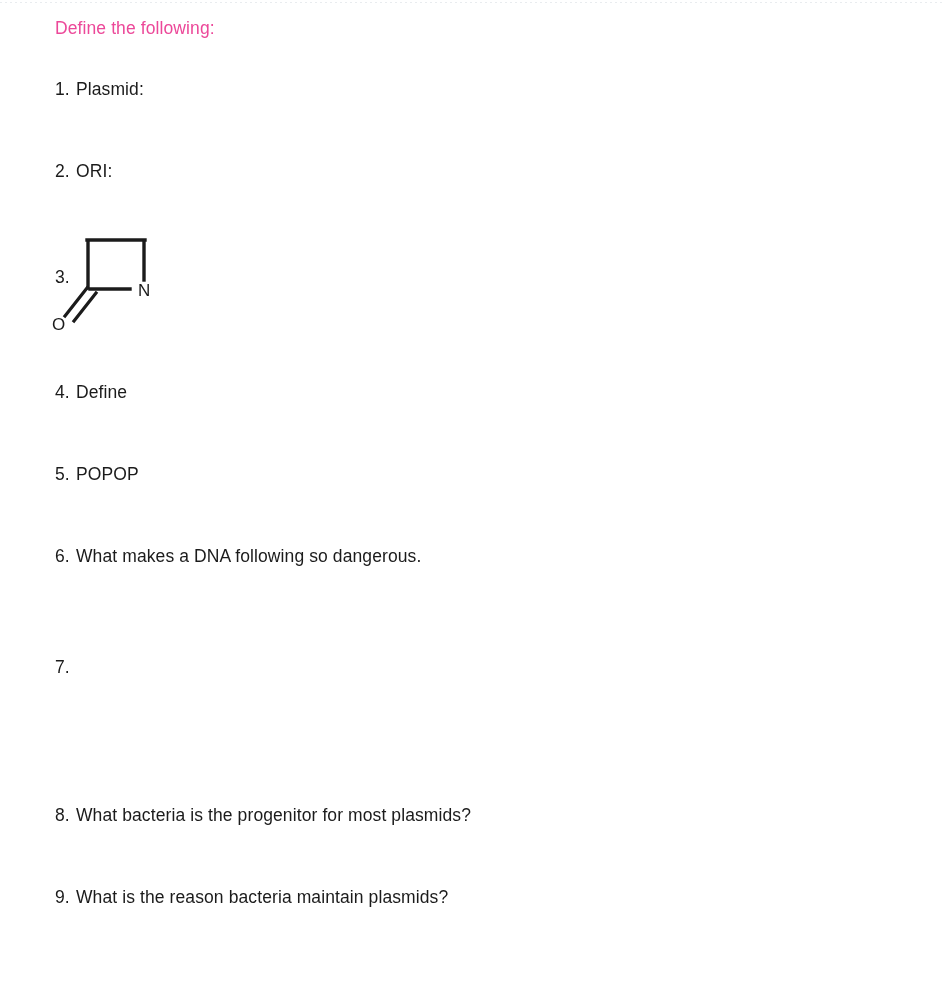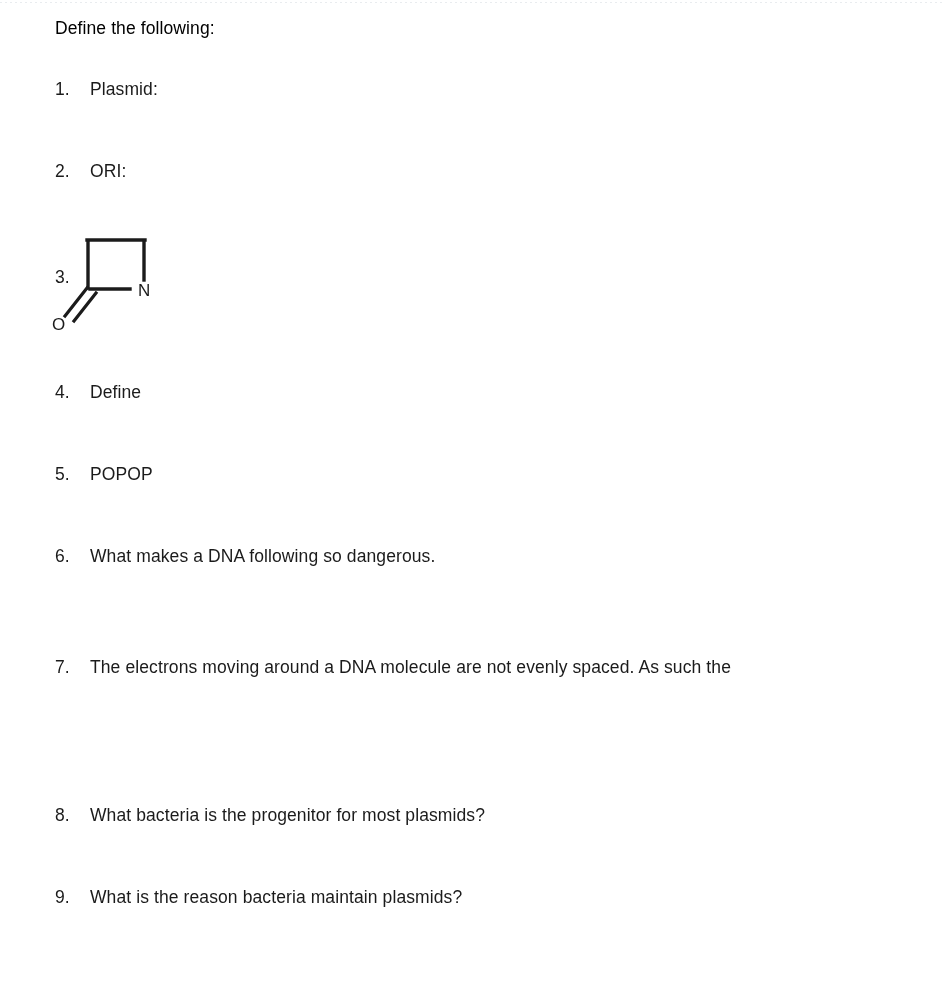--- a/index.html
+++ b/index.html
@@ -33,42 +33,42 @@
     left: 0;
     top: 0;
     width: 942px;
   }
   .heading {
     position: absolute;
     left: 55px;
     top: 18px;
     font-size: 17.5px;
     line-height: 1.25;
-    color: #000000;
+    color: #ec4899;
     letter-spacing: 0.1px;
     white-space: nowrap;
   }
   .item {
     position: absolute;
     color: #1b1b1b;
     font-size: 17.5px;
     line-height: 28.5px;
     letter-spacing: 0.1px;
   }
   .item .num {
     position: absolute;
     left: 0;
     top: 0;
     width: 26px;
     text-align: left;
     color: #1b1b1b;
   }
   .item .body {
     display: block;
-    margin-left: 35px;
+    margin-left: 21px;
     color: #1b1b1b;
   }
   .item-l1 { left: 55px; width: 560px; }
   .item-wide { left: 55px; width: 840px; }
 
   
   #item-1 { top: 75px; }
   #item-2 { top: 157px; }
   #item-4 { top: 378px; }
   #item-5 { top: 460px; }
@@ -159,21 +159,20 @@
     </div>
 
     <div class="item item-wide" id="item-6">
       <span class="num">6.</span>
       <span class="body">What makes a DNA following so dangerous.</span>
     </div>
 
     <div class="item item-wide" id="item-7">
       <span class="num">7.</span>
       <span class="body">
-        <span style="display: block;">The electrons moving around a DNA molecule are not evenly spaced. As such the</span>
       </span>
     </div>
 
     <div class="item item-wide" id="item-8">
       <span class="num">8.</span>
       <span class="body">What bacteria is the progenitor for most plasmids?</span>
     </div>
 
     <div class="item item-wide" id="item-9">
       <span class="num">9.</span>

